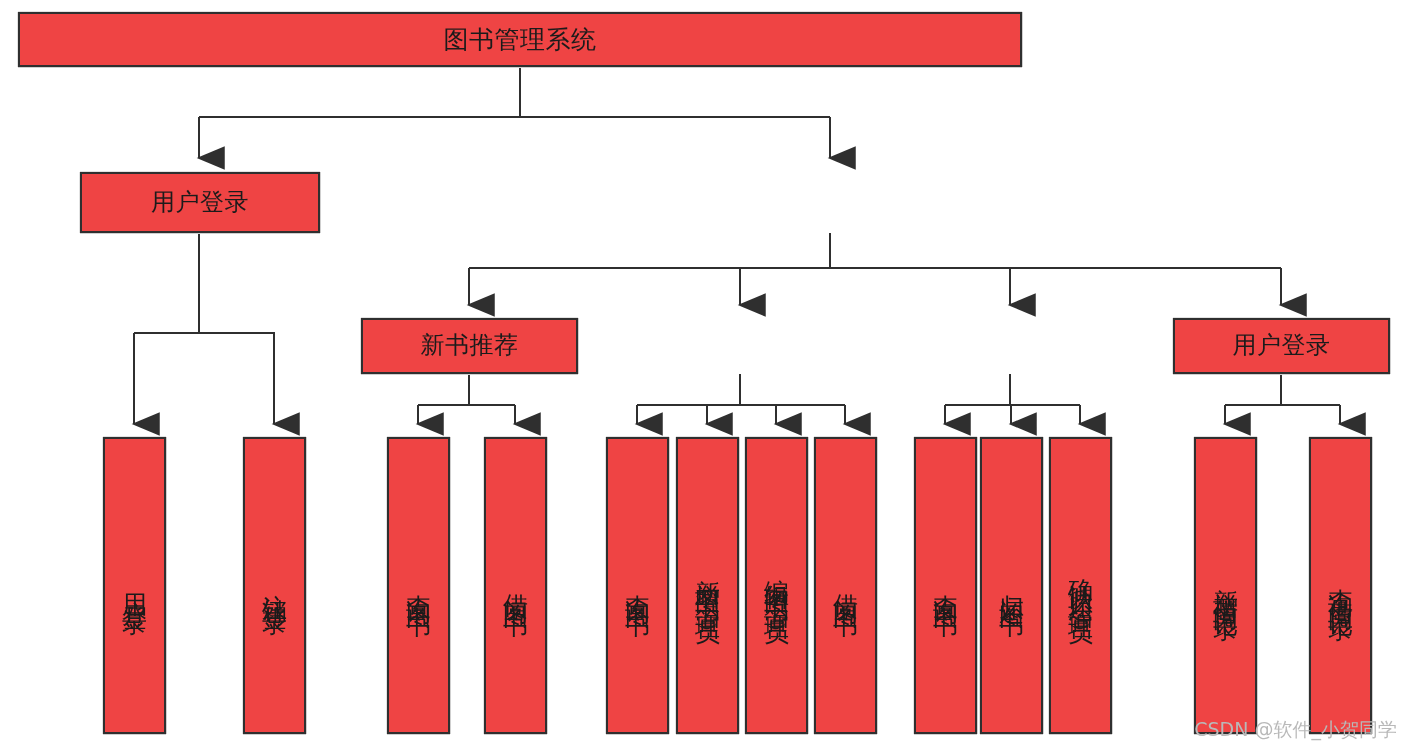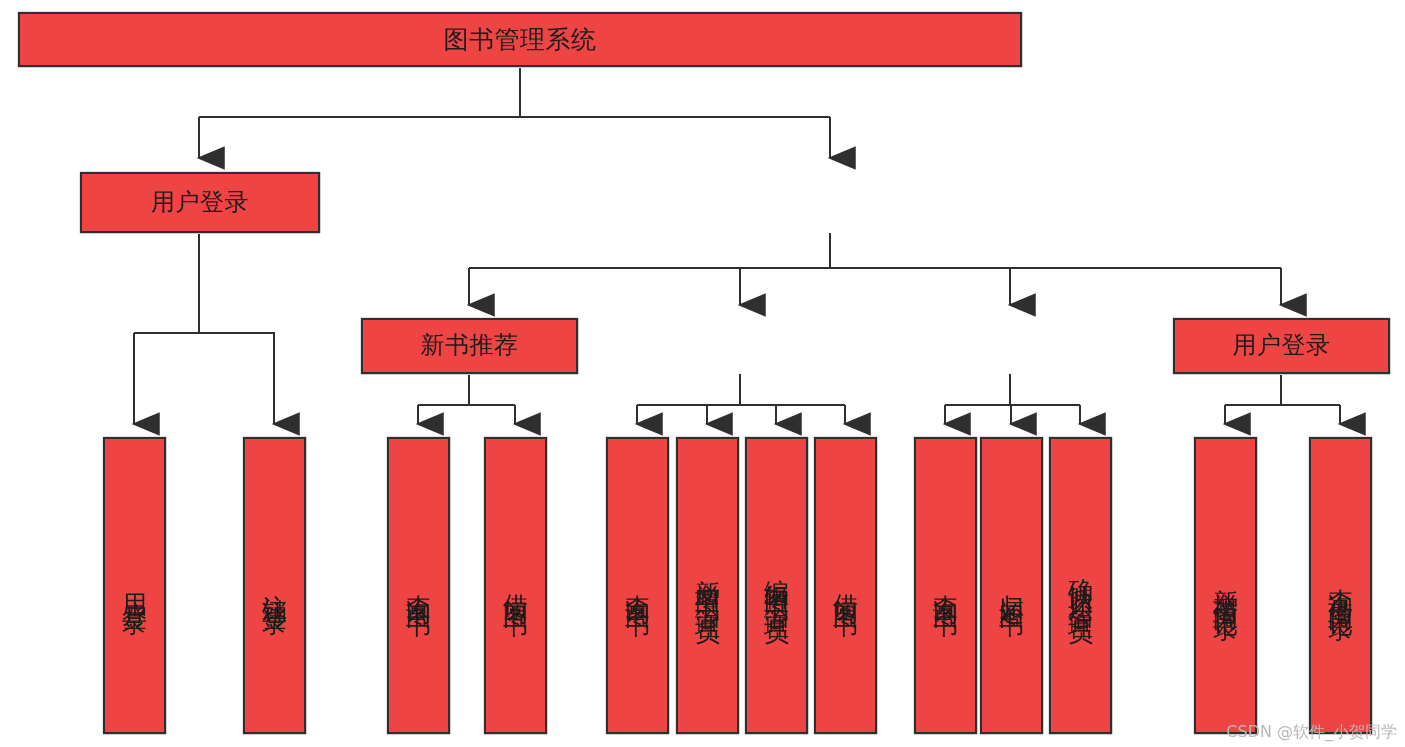--- a/index.html
+++ b/index.html
@@ -64,21 +64,21 @@
     text-orientation: upright;
     font-size: 25px;
     line-height: 1;
     letter-spacing: 6px;
     white-space: nowrap;
   }
   .watermark {
     position: absolute;
     right: 8px;
     bottom: 4px;
-    font-size: 16px;
+    font-size: 19px;
     color: #b9b9b9;
     white-space: nowrap;
     z-index: 3;
     font-family: "DejaVu Sans", "Liberation Sans", sans-serif;
   }
 </style>
 </head>
 <body>
 
 <div id="canvas">

